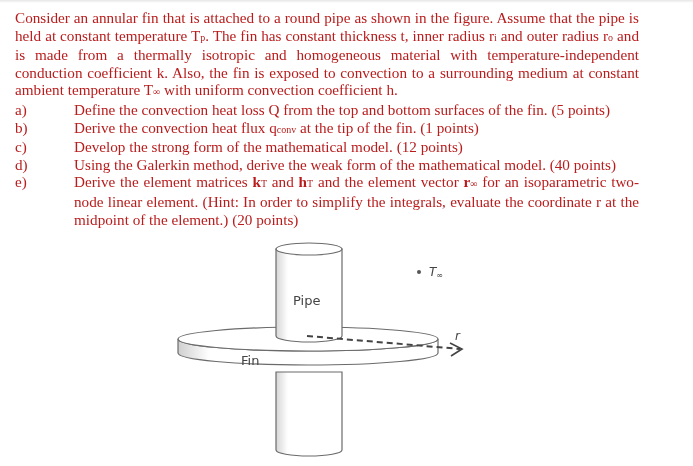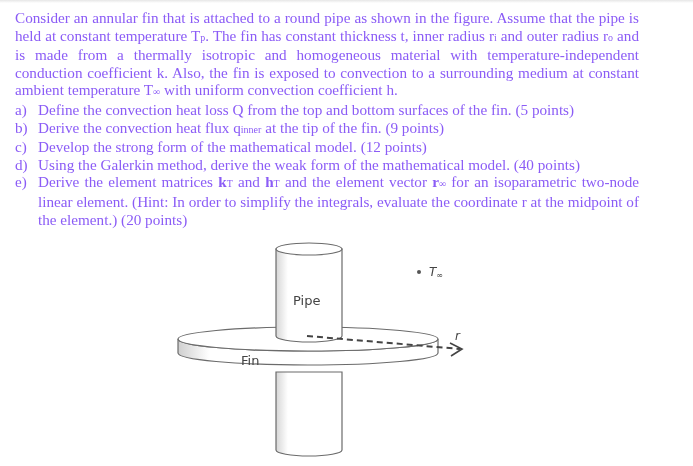--- a/index.html
+++ b/index.html
@@ -1,28 +1,28 @@
 <!DOCTYPE html>
 <html><head>
 <meta charset="utf-8">
 <style>
   html, body { margin: 0; padding: 0; background: #ffffff; }
   body { width: 693px; height: 466px; position: relative; overflow: hidden; }
   .topbar { position: absolute; left: 0; top: 0; width: 693px; height: 3px; background: linear-gradient(#e6e6e6, #ffffff); }
   .doc {
     position: absolute; left: 15px; top: 9px; width: 624px;
     font-family: "Liberation Serif", "DejaVu Serif", serif;
-    font-size: 15.2px; line-height: 17.6px; color: #8b5cf6;
+    font-size: 15.2px; line-height: 17.6px; color: #b91c1c;
   }
   .para { text-align: justify; text-align-last: left; margin: 0; }
   .para .sub { font-size: 10px; }
   .items { margin: 0; padding: 0; list-style: none; }
   .item { display: flex; }
   .item .lbl { width: 23px; flex: 0 0 23px; }
-  .item .txt { flex: 1; text-align: justify; text-align-last: left; }
+  .item .txt { flex: 1; text-align: justify; text-align-last: left; margin-left: 36px; }
   .sub { font-size: 10px; }
   b.bold { font-weight: bold; }
   .figure { position: absolute; left: 160px; top: 232px; width: 340px; height: 234px; }
   .figure svg { width: 340px; height: 234px; }
   .fig-label { font-family: "DejaVu Sans", "Liberation Sans", sans-serif; fill: #444; }
 </style>
 </head>
 <body>
 
 <div class="topbar"></div>
@@ -30,21 +30,21 @@
 <div class="doc">
   <p class="para"><span>Consider an annular fin that is attached to a round pipe as shown in the figure. Assume that the pipe is held at constant temperature T</span><span class="sub">p</span><span>. The fin has constant thickness t, inner radius r</span><span class="sub">i</span><span> and outer radius r</span><span class="sub">o</span><span> and is made from a thermally isotropic and homogeneous material with temperature-independent conduction coefficient k. Also, the fin is exposed to convection to a surrounding medium at constant ambient temperature T</span><span class="sub">∞</span><span> with uniform convection coefficient h.</span></p>
 
   <div class="items">
     <div class="item">
       <span class="lbl">a)</span>
       <span class="txt">Define the convection heat loss Q from the top and bottom surfaces of the fin. (5 points)</span>
     </div>
     <div class="item">
       <span class="lbl">b)</span>
-      <span class="txt"><span>Derive the convection heat flux q</span><span class="sub">inner</span><span> at the tip of the fin. (9 points)</span></span>
+      <span class="txt"><span>Derive the convection heat flux q</span><span class="sub">conv</span><span> at the tip of the fin. (1 points)</span></span>
     </div>
     <div class="item">
       <span class="lbl">c)</span>
       <span class="txt">Develop the strong form of the mathematical model. (12 points)</span>
     </div>
     <div class="item">
       <span class="lbl">d)</span>
       <span class="txt">Using the Galerkin method, derive the weak form of the mathematical model. (40 points)</span>
     </div>
     <div class="item">

